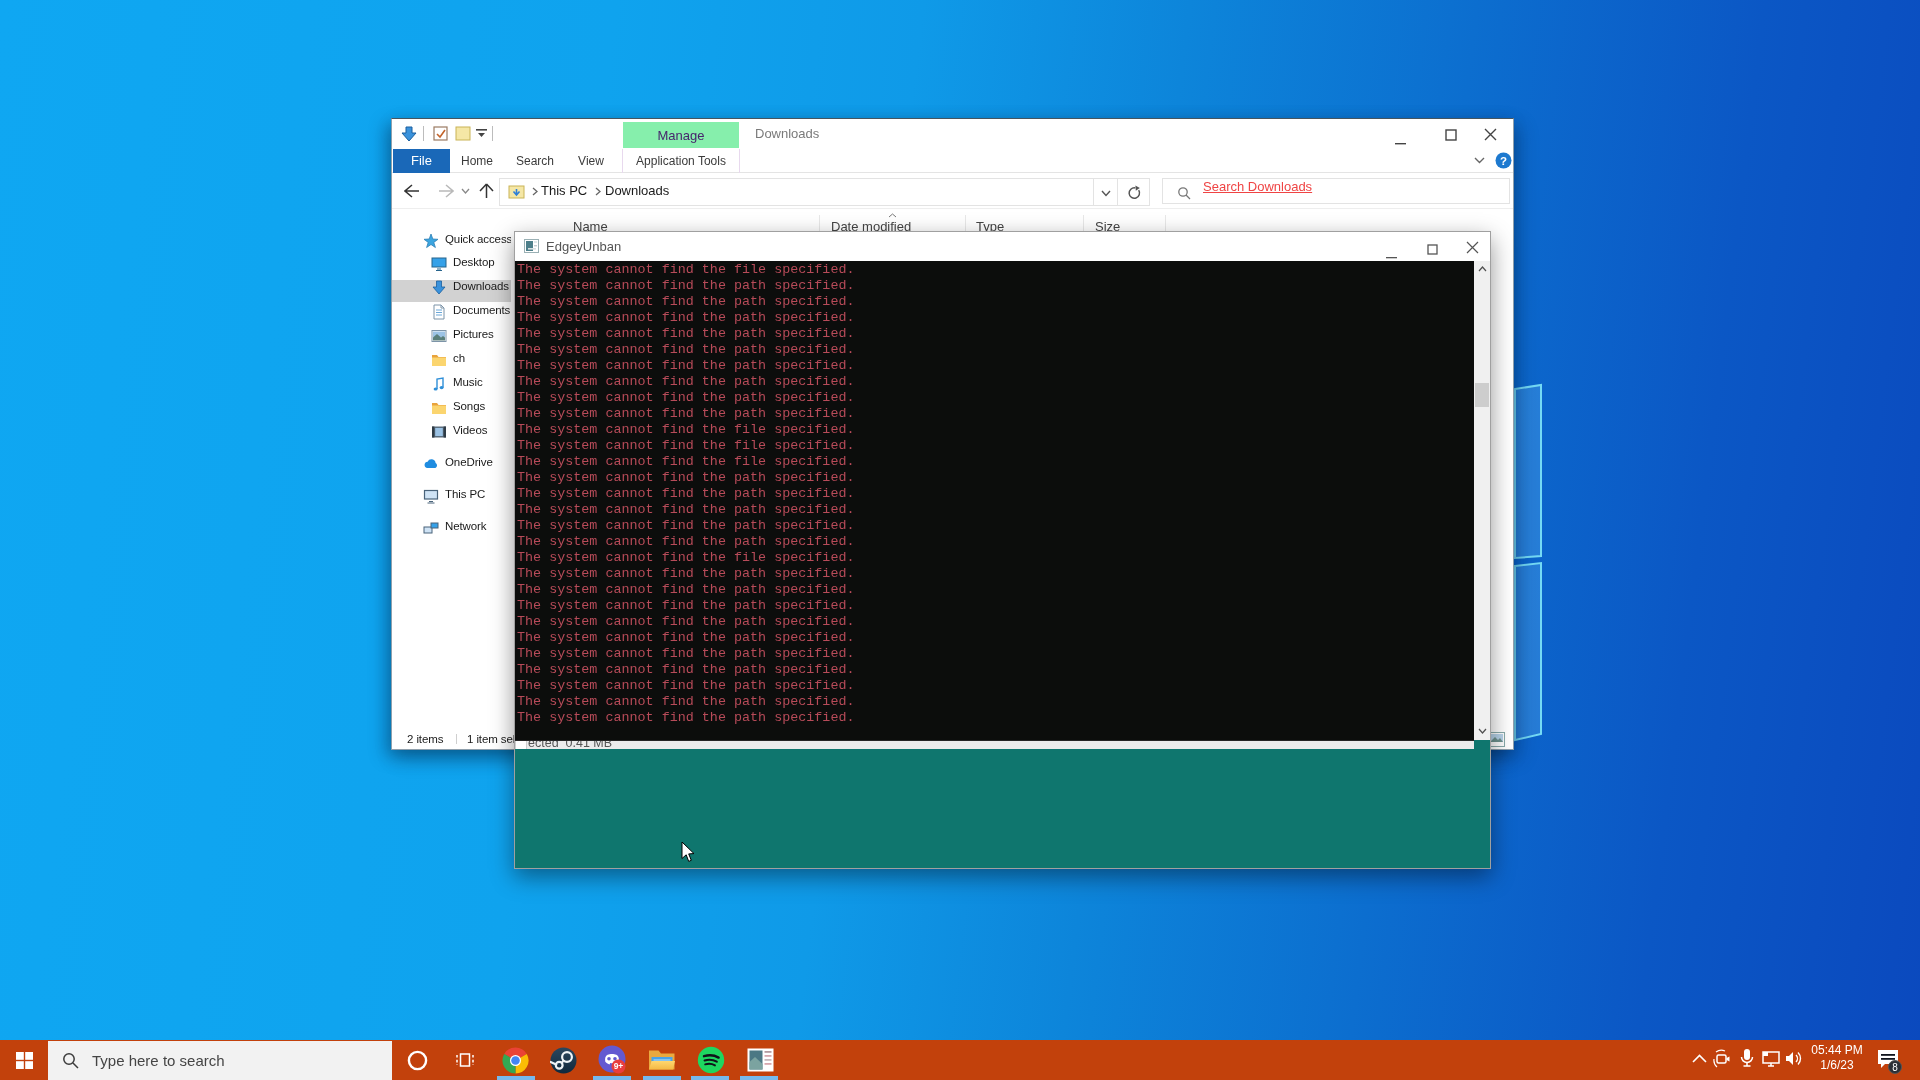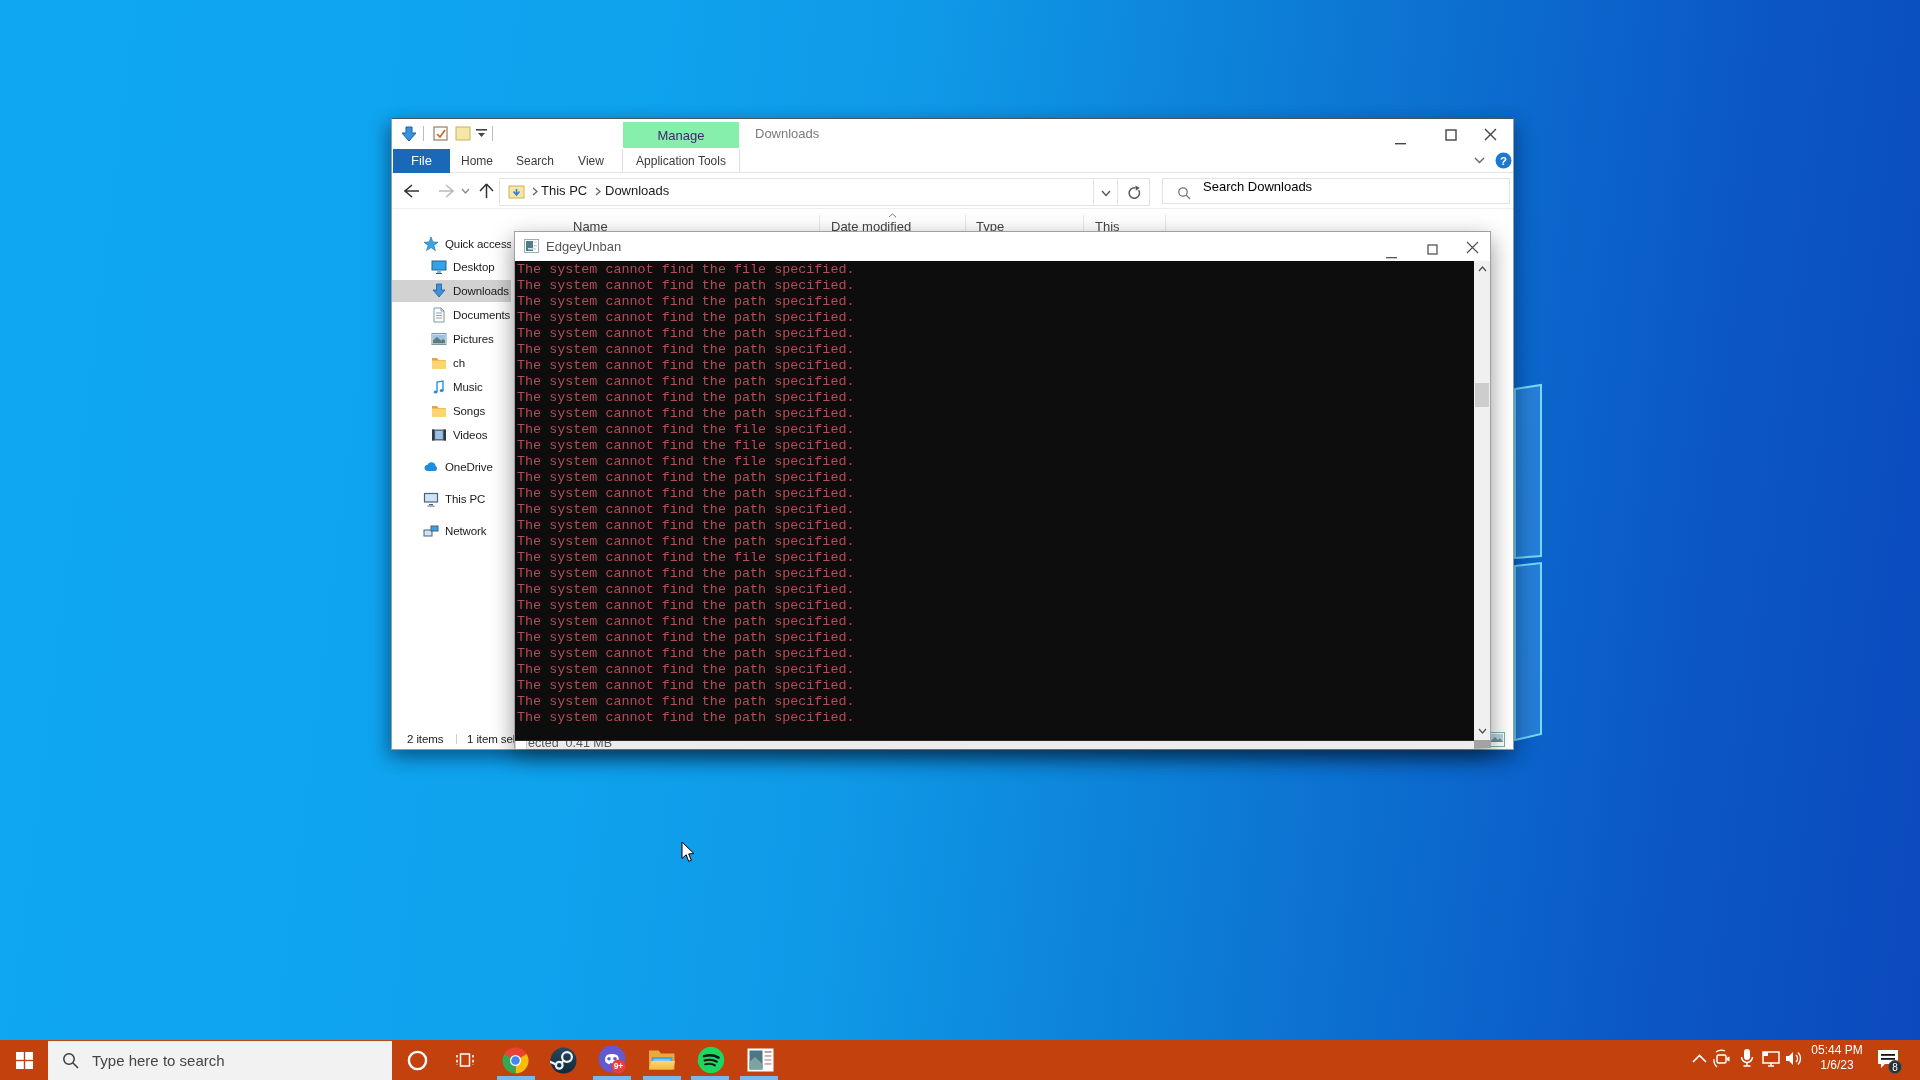--- a/index.html
+++ b/index.html
@@ -25,35 +25,35 @@
 
 #tabsrow { position:absolute; left:0; top:29px; width:100%; height:25px; background:#fff; border-bottom:1px solid #e4e4e4;padding-left:44px; }
 #filetab { position:absolute; left:1px; top:1px; width:57px; height:24px; background:#1a68b8; color:#fff; font-size:13px; text-align:center; line-height:24px; }
 .tab { position:absolute; top:1px; height:24px; color:#3b3b3b; font-size:12px; line-height:24px; text-align:center; }
 #apptools { border-left:1px solid #e8d9ee; border-right:1px solid #e8d9ee; }
 
 #addrrow { position:absolute; left:0; top:54px; width:100%; height:36px; background:#fff; border-bottom:1px solid #eee; }
 #addrbox { position:absolute; left:107px; top:5px; width:595px; height:28px; background:#fff; border:1px solid #e3e3e3; }
 #vbtn { position:absolute; left:702px; top:5px; width:24px; height:28px; border:1px solid #e3e3e3; border-left:none; }
 #rbtn { position:absolute; left:726px; top:5px; width:32px; height:28px; border:1px solid #e3e3e3; border-left:none; }
-#searchbox { position:absolute; left:770px; top:5px; width:348px; height:26px; background:#fff; border:1px solid #e3e3e3; color:#000000; font-size:13px; }
+#searchbox { position:absolute; left:770px; top:5px; width:348px; height:26px; background:#fff; border:1px solid #e3e3e3; color:#ef4444; font-size:13px;text-decoration:underline; }
 
 #sidebar { position:absolute; left:0; top:90px; width:122px; height:524px; background:#fff; font-size:11.5px; color:#1a1a1a; letter-spacing:-0.1px; }
-.sbrow { position:absolute; left:0; width:119px; height:22px; display:flex; align-items:center; }
+.sbrow { position:absolute; left:0; width:119px; height:22px; display:flex; align-items:flex-start; }
 .sbrow svg { flex:0 0 16px; }
 .sbrow span { margin-left:6px; white-space:nowrap; }
 #main { position:absolute; left:119px; top:90px; right:0; bottom:18px; background:#fff; }
 .colhdr { position:absolute; top:10px; font-size:13px; color:#444; }
 .colsep { position:absolute; top:6px; width:1px; height:20px; background:#e8e8e8; }
 
 #statusbar { position:absolute; left:0; bottom:0; width:100%; height:18px; background:#fff; font-size:11.5px; color:#1a1a1a; letter-spacing:-0.1px; }
 
 
-#console { position:absolute; left:514px; top:231px; width:977px; height:517px;
-  background:#a3a3a3; border:1px solid #a0a0a0; box-shadow: 0 8px 22px rgba(0,0,0,0.42); }
+#console { position:absolute; left:514px; top:231px; width:977px; height:638px;
+  background:#0f766e; border:1px solid #a0a0a0; box-shadow: 0 8px 22px rgba(0,0,0,0.42); }
 #ctitle { position:absolute; left:0; top:0; width:100%; height:29px; background:#fff; }
 #ctext { position:absolute; left:0; top:29px; width:959px; height:479px; background:#0c0d0c;
   font-family:"Liberation Mono", monospace; font-size:13.4px; line-height:16px; color:#b84b59;
   padding:1px 0 0 2px; white-space:pre; overflow:hidden; }
 #cscroll { position:absolute; right:0px; top:29px; width:16px; height:479px; background:#f0f0f0; color:#505050; }
 #cthumb { position:absolute; left:1px; top:122px; width:14px; height:24px; background:#cdcdcd; }
 #chscroll { position:absolute; left:0; top:508px; width:959px; height:9px; background:#ececec; border-top:1px solid #262626; overflow:hidden; }
 #ghost { position:absolute; left:13px; top:-5px; font-size:12.5px; color:#555; white-space:pre; }
 #chthumb { position:absolute; left:0px; top:-2px; width:12px; height:11px; background:#fff; border:1px solid #cfcfcf; z-index:2; }
 
@@ -264,21 +264,21 @@
       </div>
     </div>
 
   <div id="main">
     <div class="colhdr" style="left:62px;text-align:center;">Name</div>
     <div class="colhdr" style="left:320px;">Date modified</div>
     <svg class="abs" style="left:377px;top:4px" width="9" height="5" viewBox="0 0 9 5">
         <path d="M1 4 L4.5 1 L8 4" fill="none" stroke="#777" stroke-width="1"></path>
       </svg>
     <div class="colhdr" style="left:465px;">Type</div>
-    <div class="colhdr" style="left:584px;">This</div>
+    <div class="colhdr" style="left:584px;">Size</div>
     <div class="colsep" style="left:308px;"></div>
     <div class="colsep" style="left:454px;"></div>
     <div class="colsep" style="left:572px;"></div>
     <div class="colsep" style="left:654px;"></div>
   </div>
 
   <div id="statusbar">
     <span style="position:absolute;left:15px;top:2px;">2 items</span>
     <span style="position:absolute;left:63px;top:1px;color:#ccc;">|</span>
     <span style="position:absolute;left:75px;top:2px;">1 item selected 0.76 MB</span>

